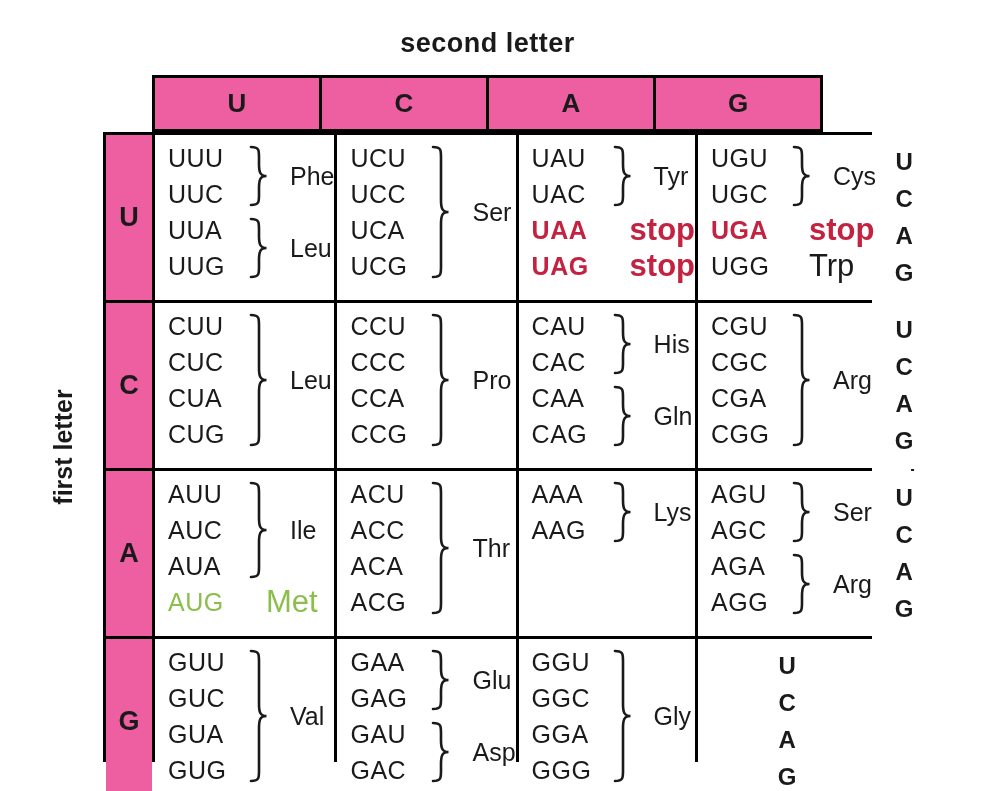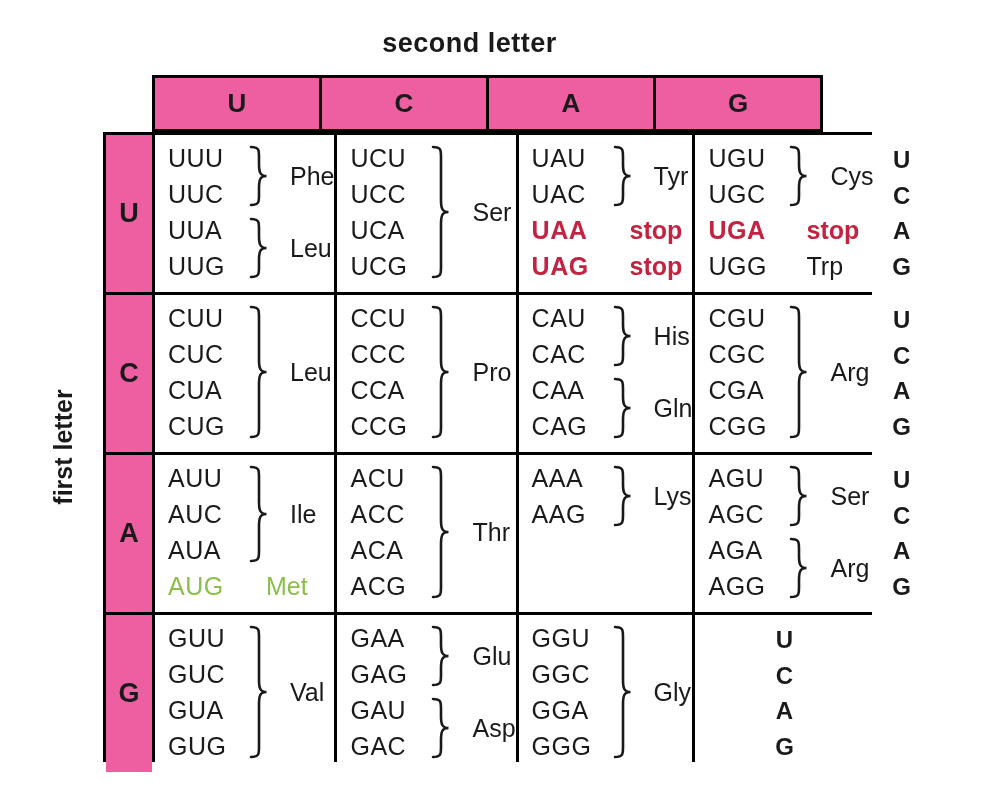--- a/index.html
+++ b/index.html
@@ -1,19 +1,19 @@
 <!DOCTYPE html>
 <html style="--pink: #ee5fa2; --stop-red: #c32240; --start-green: #8cbe4b;"><head>
 <meta charset="utf-8">
 <style>
   html,body{margin:0;padding:0;background:#ffffff;}
   body{width:984px;height:791px;overflow:hidden;font-family:"Liberation Sans",sans-serif;color:#1a1a1a;}
   .canvas{position:relative;width:984px;height:791px;background:#fff;}
 
-  .title{position:absolute;left:134px;top:28px;width:671px;text-align:center;
+  .title{position:absolute;left:152px;top:28px;width:671px;text-align:center;
          font-size:27px;font-weight:bold;letter-spacing:0.5px;}
 
   .vlabel{position:absolute;font-size:25px;font-weight:bold;white-space:nowrap;
           transform:translate(-50%,-50%) rotate(-90deg);}
   .vlabel.left{left:63px;top:447px;}
   .vlabel.right{left:916px;top:447px;}
 
   .header-grid{position:absolute;left:152px;top:75px;width:671px;height:57px;
                background:#000;display:grid;grid-template-columns:repeat(4,1fr);
                gap:3px;padding:3px;box-sizing:border-box;}
@@ -21,33 +21,33 @@
                font-size:26px;font-weight:bold;}
 
   .table-grid{position:absolute;left:103px;top:132px;width:769px;height:630px;
               background:#000;display:grid;
               grid-template-columns:46px repeat(4,1fr) 50px;
               grid-template-rows:repeat(4,1fr);
               gap:3px;padding:3px;box-sizing:border-box;}
   .first-cell{background:var(--pink,#ee5fa2);display:flex;align-items:center;justify-content:center;
               font-size:27px;font-weight:bold;}
   .main-cell{background:#fff;display:flex;flex-direction:column;
-             padding:5px 0 8px 13px;box-sizing:border-box;}
+             padding:5px 0 16px 13px;box-sizing:border-box;}
   .third-cell{background:#fff;display:flex;flex-direction:column;align-items:center;
               justify-content:space-evenly;font-size:24px;font-weight:bold;padding:4px 0;box-sizing:border-box;}
 
   .group{display:flex;align-items:center;}
   .codons{display:flex;flex-direction:column;width:78px;}
   .codon{height:36px;line-height:36px;font-size:25px;letter-spacing:0.5px;}
   .brace{margin-left:2px;flex:none;}
   .amino{font-size:25px;margin-left:22px;}
 
   .line-row{display:flex;height:36px;line-height:36px;}
   .line-codon{width:78px;font-size:25px;letter-spacing:0.5px;}
-  .line-label{margin-left:20px;font-size:25px;}
+  .line-label{margin-left:20px;font-size:31px;}
   .line-row.stop .line-codon,.line-row.stop .line-label{color:var(--stop-red,#c32240);font-weight:bold;}
   .line-row.start .line-codon,.line-row.start .line-label{color:var(--start-green,#8cbe4b);font-weight:normal;}
 </style>
 </head>
 <body>
 
 <div class="canvas">
   <div class="title">second letter</div>
   <div class="vlabel left">first letter</div>
   <div class="vlabel right">third letter</div>

